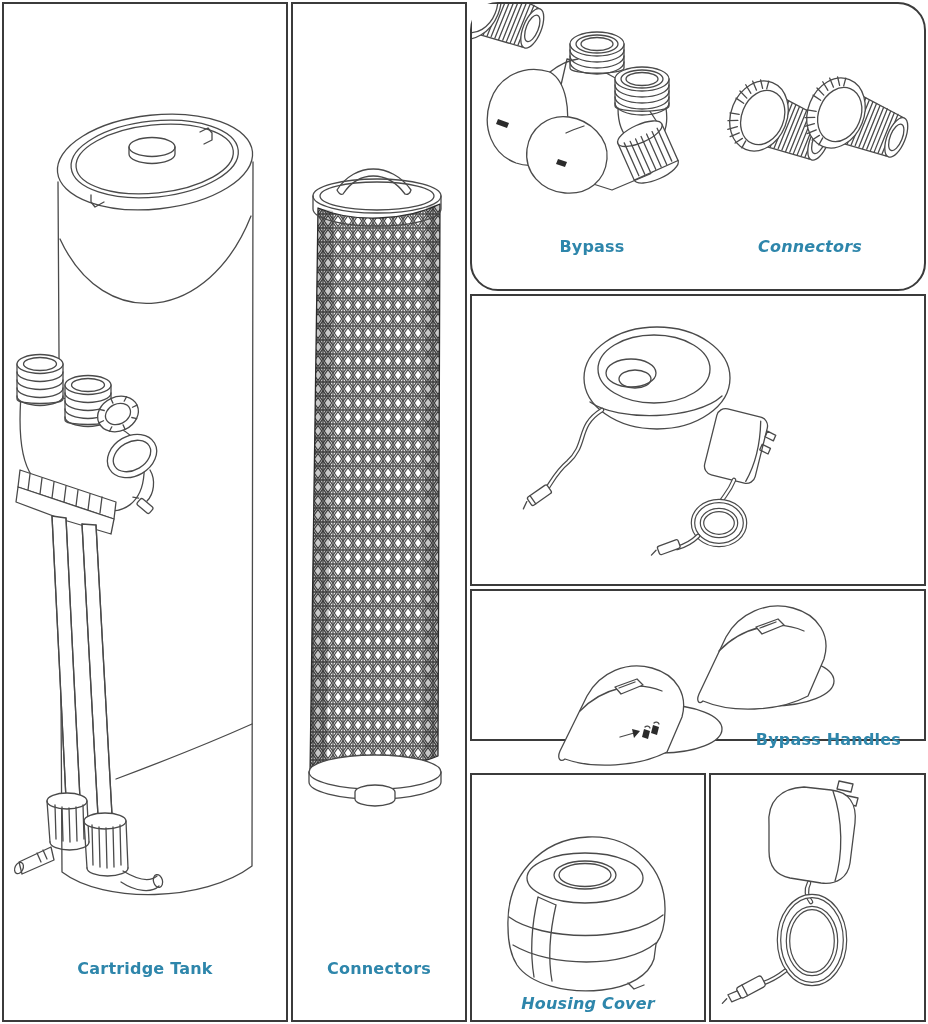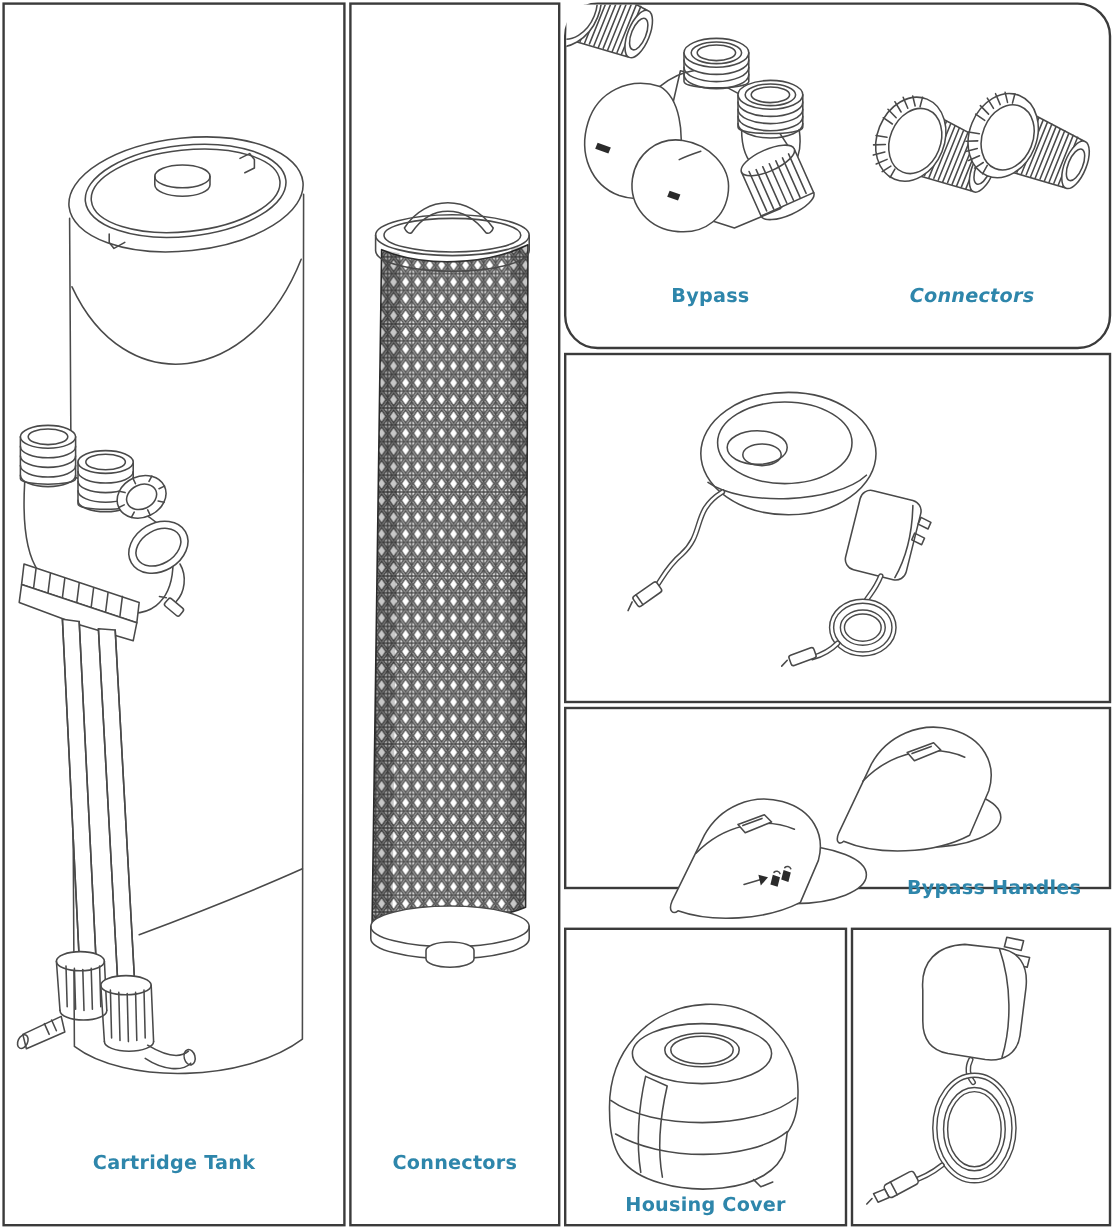--- a/index.html
+++ b/index.html
@@ -242,21 +242,21 @@
     <svg width="232" height="245" viewBox="0 0 232 245">
       <path class="wf" d="M36 152 C34 102 68 64 116 62 C162 60 194 94 193 136 C193 150 190 161 184 169 L182 184 C177 200 158 212 130 215 C94 219 58 209 45 190 C38 179 36 166 36 152 Z"></path>
       <ellipse cx="113" cy="103" rx="58" ry="25"></ellipse>
       <ellipse cx="113" cy="100" rx="31" ry="14"></ellipse>
       <ellipse cx="113" cy="100" rx="26" ry="11.5"></ellipse>
       <path d="M37 142 C70 166 156 168 191 140"></path>
       <path d="M41 170 C78 192 152 194 184 168"></path>
       <path d="M66 122 C60 148 58 178 62 202 M84 130 C78 156 76 184 80 206 M66 122 L84 130"></path>
       <path d="M156 208 l6 6 10 -4"></path>
     </svg>
-    <div class="lbl center" style="bottom:5px;">Housing Cover</div>
+    <div class="lbl center" style="bottom:5px;font-style:italic;">Housing Cover</div>
   </section>
 
   <section class="panel" style="left:709px;top:773px;width:217px;height:249px;">
     <svg width="213" height="245" viewBox="0 0 213 245">
 
       <path class="wf" d="M128 6 l14 3 -2 8 -14 -3 z M133 20 l14 3 -2 8 -14 -3 z"></path>
 
       <path class="wf" d="M58 50 C56 26 70 13 93 12 L120 15 C138 17 146 29 144 48 L139 88 C137 102 126 110 110 108 L79 103 C64 100 58 90 58 76 Z"></path>
       <path d="M122 16 C132 45 132 80 124 106"></path>
 

